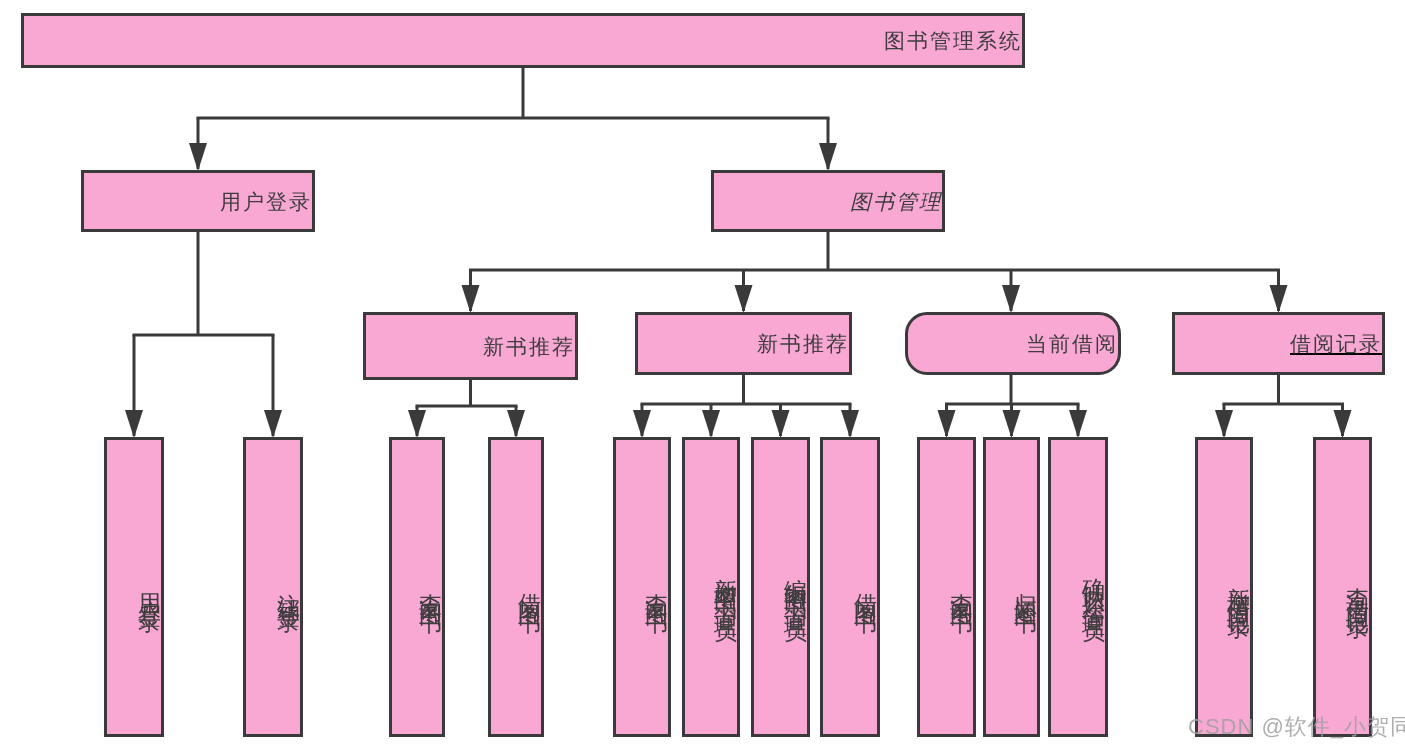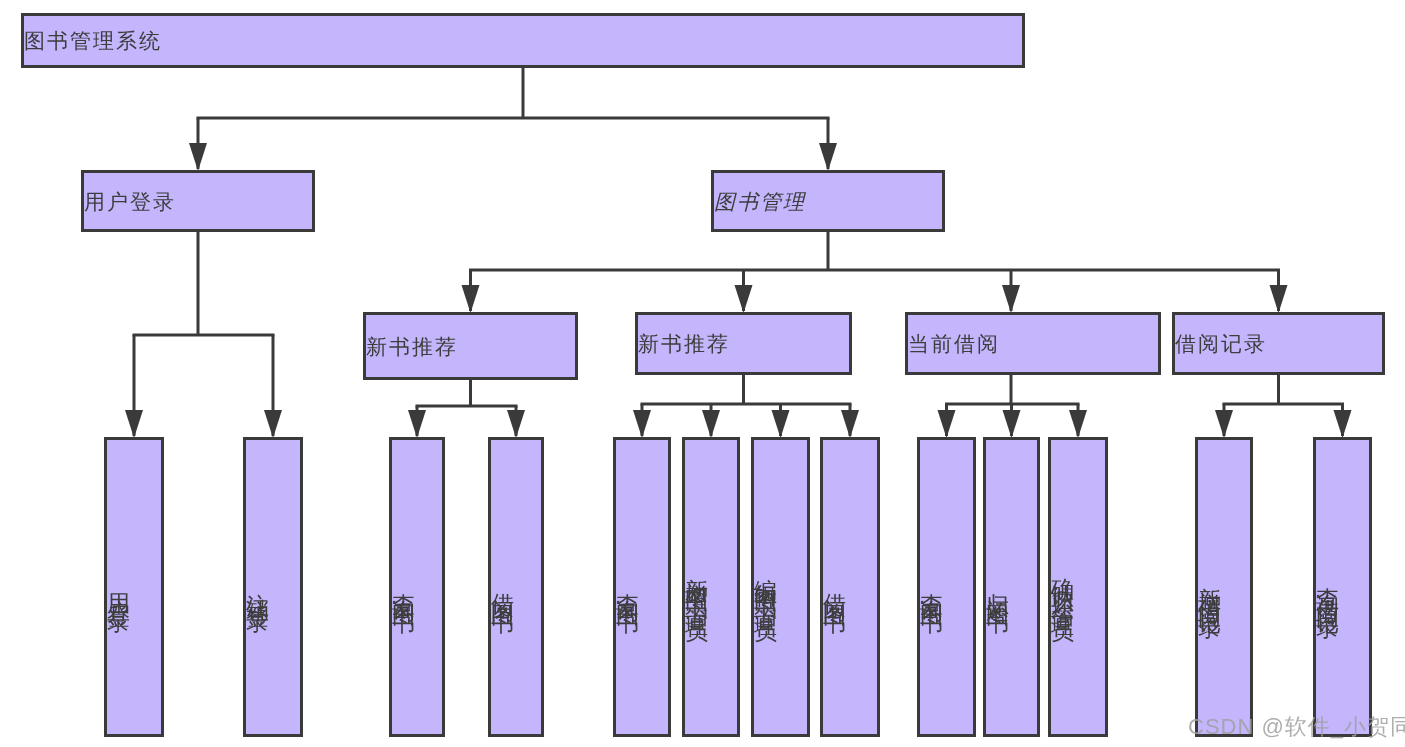--- a/index.html
+++ b/index.html
@@ -13,25 +13,25 @@
     position:relative;
     width:1405px;height:747px;
     overflow:hidden;
     background:var(--bg);
     font-family:"Liberation Sans","DejaVu Sans",sans-serif;
   }
   #wires{position:absolute;left:0;top:0;z-index:1;}
   .node{
     position:absolute;
     box-sizing:border-box;
-    background:#c4b5fd;
+    background:#f9a8d4;
     border:3px solid var(--line);
     display:flex;
     align-items:center;
-    justify-content:flex-start;
+    justify-content:flex-end;
     z-index:2;
   }
   .node span{
     color:var(--text);
     line-height:1;
     white-space:nowrap;
   }
   .hbox span{
     font-size:21px;
     letter-spacing:2px;
@@ -119,24 +119,24 @@
     </div>
     <div class="node hbox" style="left: 711px; top: 170px; width: 234px; height: 62px; font-style: italic;">
       <span>图书管理</span>
     </div>
     <div class="node hbox" style="left: 363px; top: 312px; width: 215px; height: 68px;">
       <span>新书推荐</span>
     </div>
     <div class="node hbox" style="left: 635px; top: 312px; width: 217px; height: 63px;">
       <span>新书推荐</span>
     </div>
-    <div class="node hbox" style="left: 905px; top: 312px; width: 256px; height: 63px;">
+    <div class="node hbox" style="left: 905px; top: 312px; width: 216px; height: 63px; border-radius: 22px;">
       <span>当前借阅</span>
     </div>
-    <div class="node hbox" style="left: 1172px; top: 312px; width: 213px; height: 63px;">
+    <div class="node hbox" style="left: 1172px; top: 312px; width: 213px; height: 63px; text-decoration: underline;">
       <span>借阅记录</span>
     </div>
     <div class="node leaf" style="left: 104px; top: 437px; width: 60px; height: 300px;">
       <span>用户登录</span>
     </div>
     <div class="node leaf" style="left: 243px; top: 437px; width: 60px; height: 300px;">
       <span>注销登录</span>
     </div>
     <div class="node leaf" style="left: 389px; top: 437px; width: 56px; height: 300px;">
       <span>查询图书</span>

